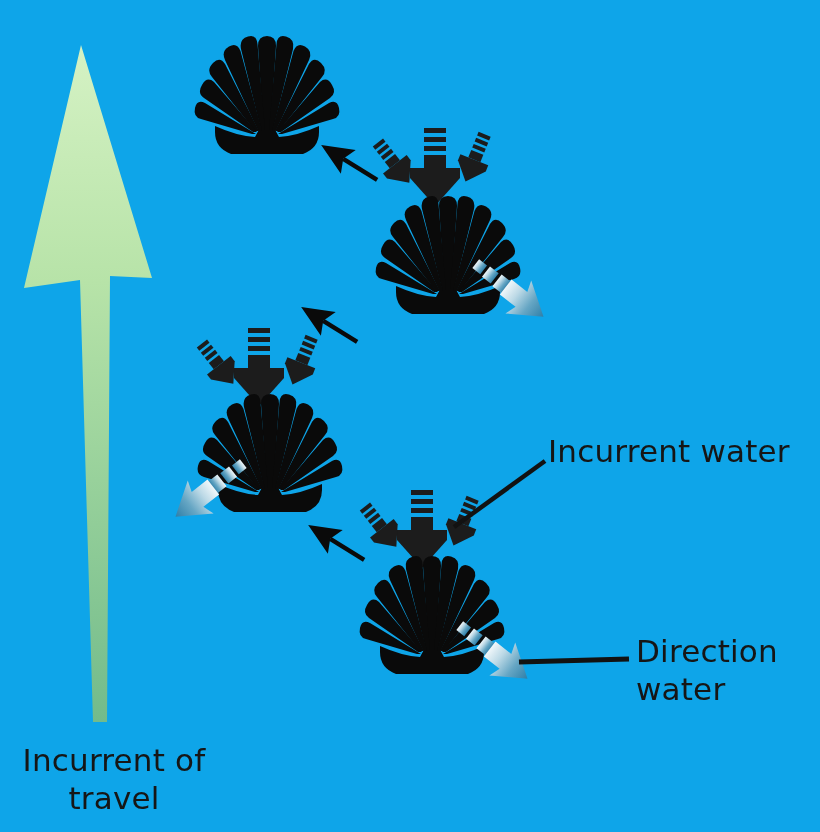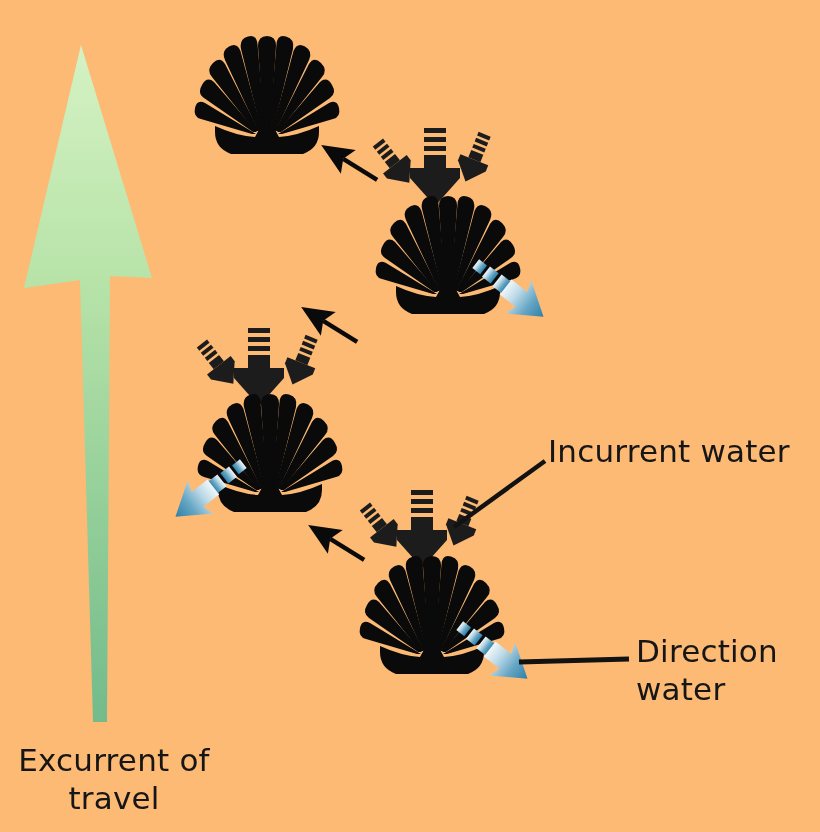--- a/index.html
+++ b/index.html
@@ -10,21 +10,21 @@
     width: 820px;
     height: 832px;
     background: #f5f5f5;
     font-family: "DejaVu Sans", sans-serif;
     overflow: hidden;
   }
   #diagram-root {
     position: relative;
     width: 820px;
     height: 832px;
-    background: #fdba74;
+    background: #0ea5e9;
   }
   #scene-svg {
     position: absolute;
     left: 0;
     top: 0;
     width: 820px;
     height: 832px;
   }
   .diagram-label {
     position: absolute;
@@ -186,16 +186,16 @@
 
     <line x1="454" y1="527" x2="545" y2="461" stroke="#121212" stroke-width="4.5"></line>
     <line x1="519" y1="662" x2="629" y2="659" stroke="#121212" stroke-width="5"></line>
   </svg>
 
   <div class="diagram-label" id="label-incurrent">Incurrent water</div>
 
   <div class="diagram-label" id="label-excurrent">Direction
 water</div>
 
-  <div class="diagram-label" id="label-direction">Excurrent of
+  <div class="diagram-label" id="label-direction">Incurrent of
 travel</div>
 
 </div>
 
 </body></html>

